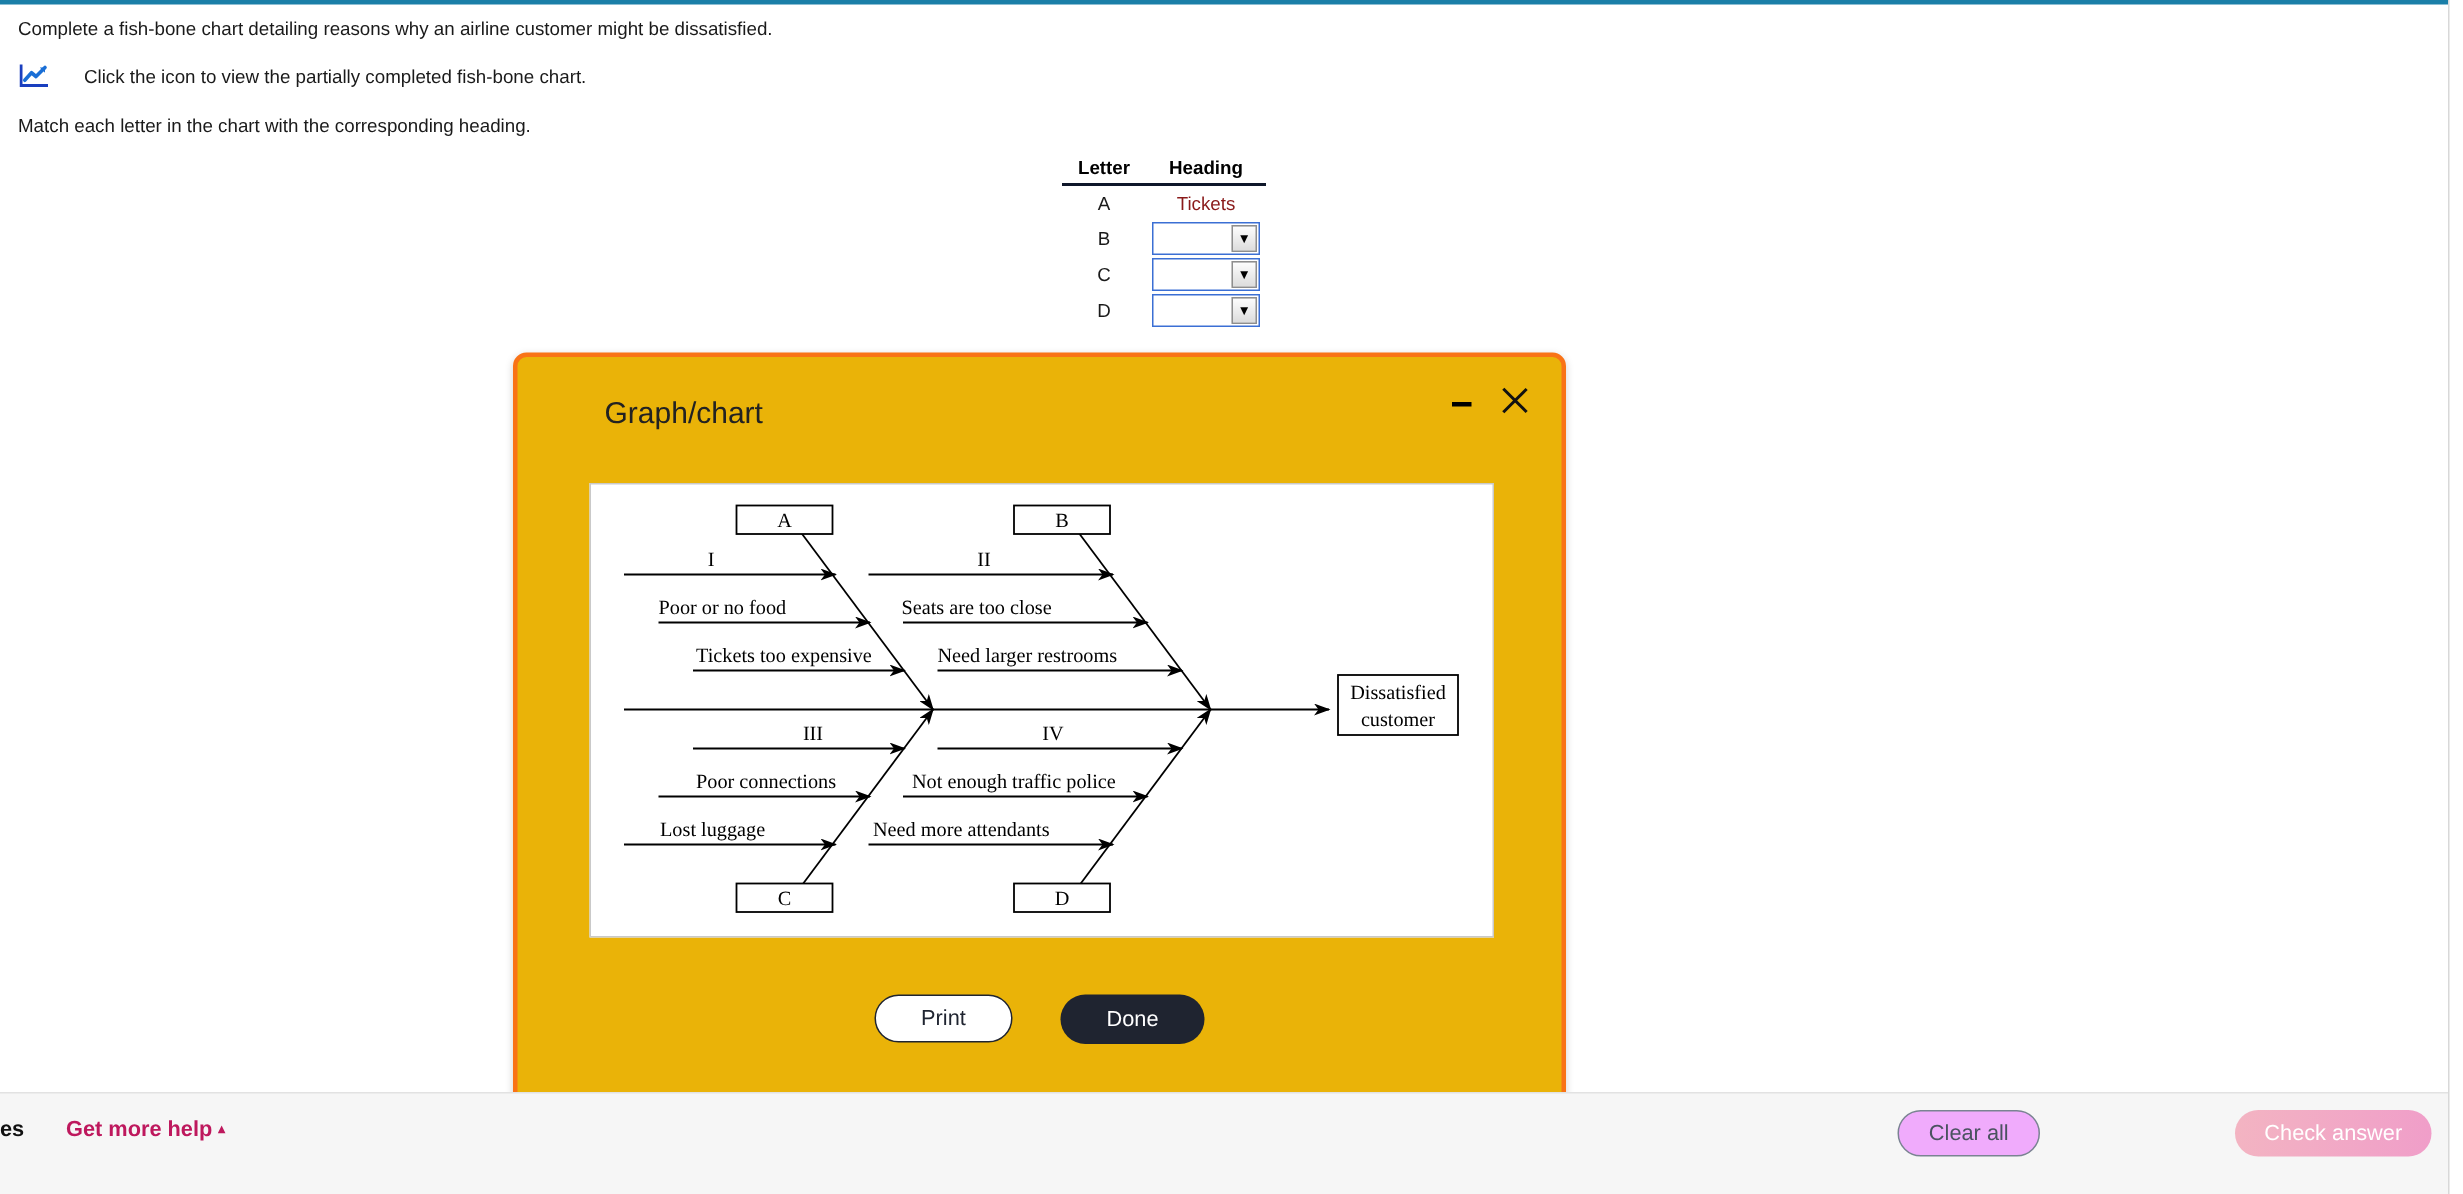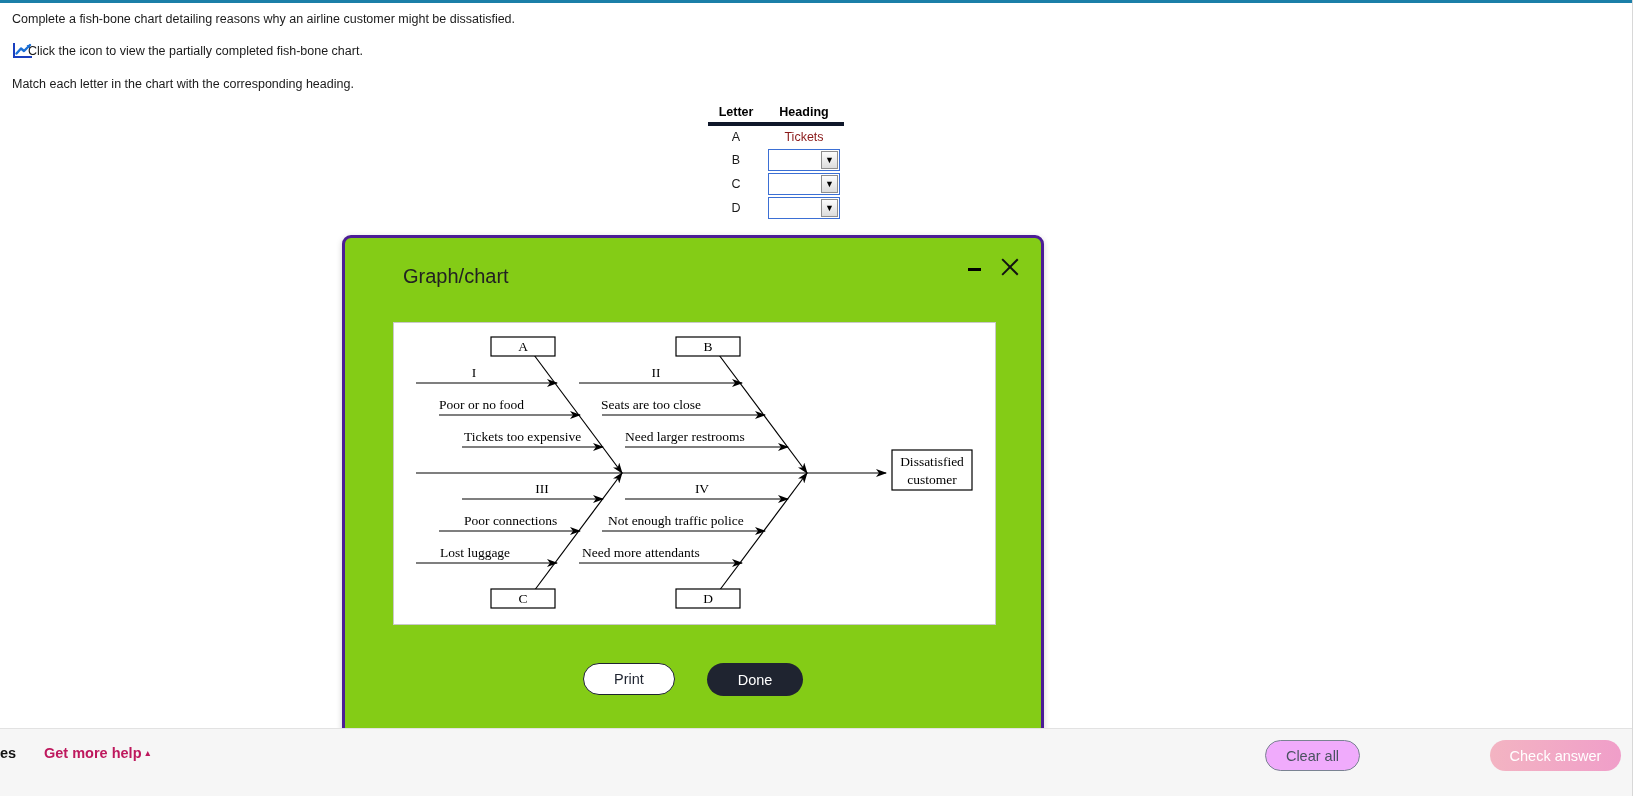--- a/index.html
+++ b/index.html
@@ -21,36 +21,36 @@
     position:absolute; left:1632px; top:0; width:10px; height:796px;
     background:#ffffff; border-left:1px solid #d8d8d8;
   }
 
   
   .stem {
     position:absolute; left:12px; font-size:12.5px; color:#1a1a1a;
     line-height:1.2; white-space:nowrap;
   }
   .stem.l1 { top:12px; }
-  .stem.l2 { top:44px; left:28px;text-align:right; }
+  .stem.l2 { top:44px; left:56px;text-align:right; }
   .stem.l3 { top:77px; }
 
   .chart-icon {
     position:absolute; left:13px; top:42px; width:20px; height:17px;
   }
 
   
   .lh-table {
     position:absolute; left:708px; top:104px;
     border-collapse:collapse;
     font-size:12.5px; color:#1a1a1a;
   }
   .lh-table th {
     font-weight:bold; font-size:12.5px; padding:1px 10px 3px 10px;
-    border-bottom:4px solid #0f172a; text-align:center; color:#000;
+    border-bottom:2px solid #0f172a; text-align:center; color:#000;
   }
   .lh-table td { text-align:center; padding:0; height:24px; vertical-align:middle; }
   .lh-table td.letter { width:56px; font-size:12.5px; }
   .lh-table td.heading { width:80px; }
   .ans-text { color:#8a1a1a; font-size:12.5px; }
 
   .sel-wrap {
     position:relative; display:block; width:72px; height:22px;
     margin:0 auto;
     border:1.5px solid #3b6fd4; background:#fff;
@@ -59,21 +59,21 @@
     position:absolute; right:1px; top:1px; width:17px; height:18px;
     background:linear-gradient(#fdfdfd,#dcdcdc);
     border:1px solid #8e8e8e;
     display:flex; align-items:center; justify-content:center;
   }
   .sel-arrow span { font-size:9px; color:#000; line-height:1; }
 
   
   .modal {
     position:absolute; left:342px; top:235px; width:702px; height:503px;
-    background:#84cc16; border:3px solid #4c1d95; border-radius:9px;
+    background:#eab308; border:3px solid #f97316; border-radius:9px;
     box-shadow:0 2px 6px rgba(0,0,0,.18);
   }
   .modal-title {
     position:absolute; left:58px; top:27px;
     font-size:20px; color:#222; font-weight:400;
   }
   .modal-min {
     position:absolute; right:57px; top:22px; width:18px; height:18px;
     cursor:pointer;
   }

